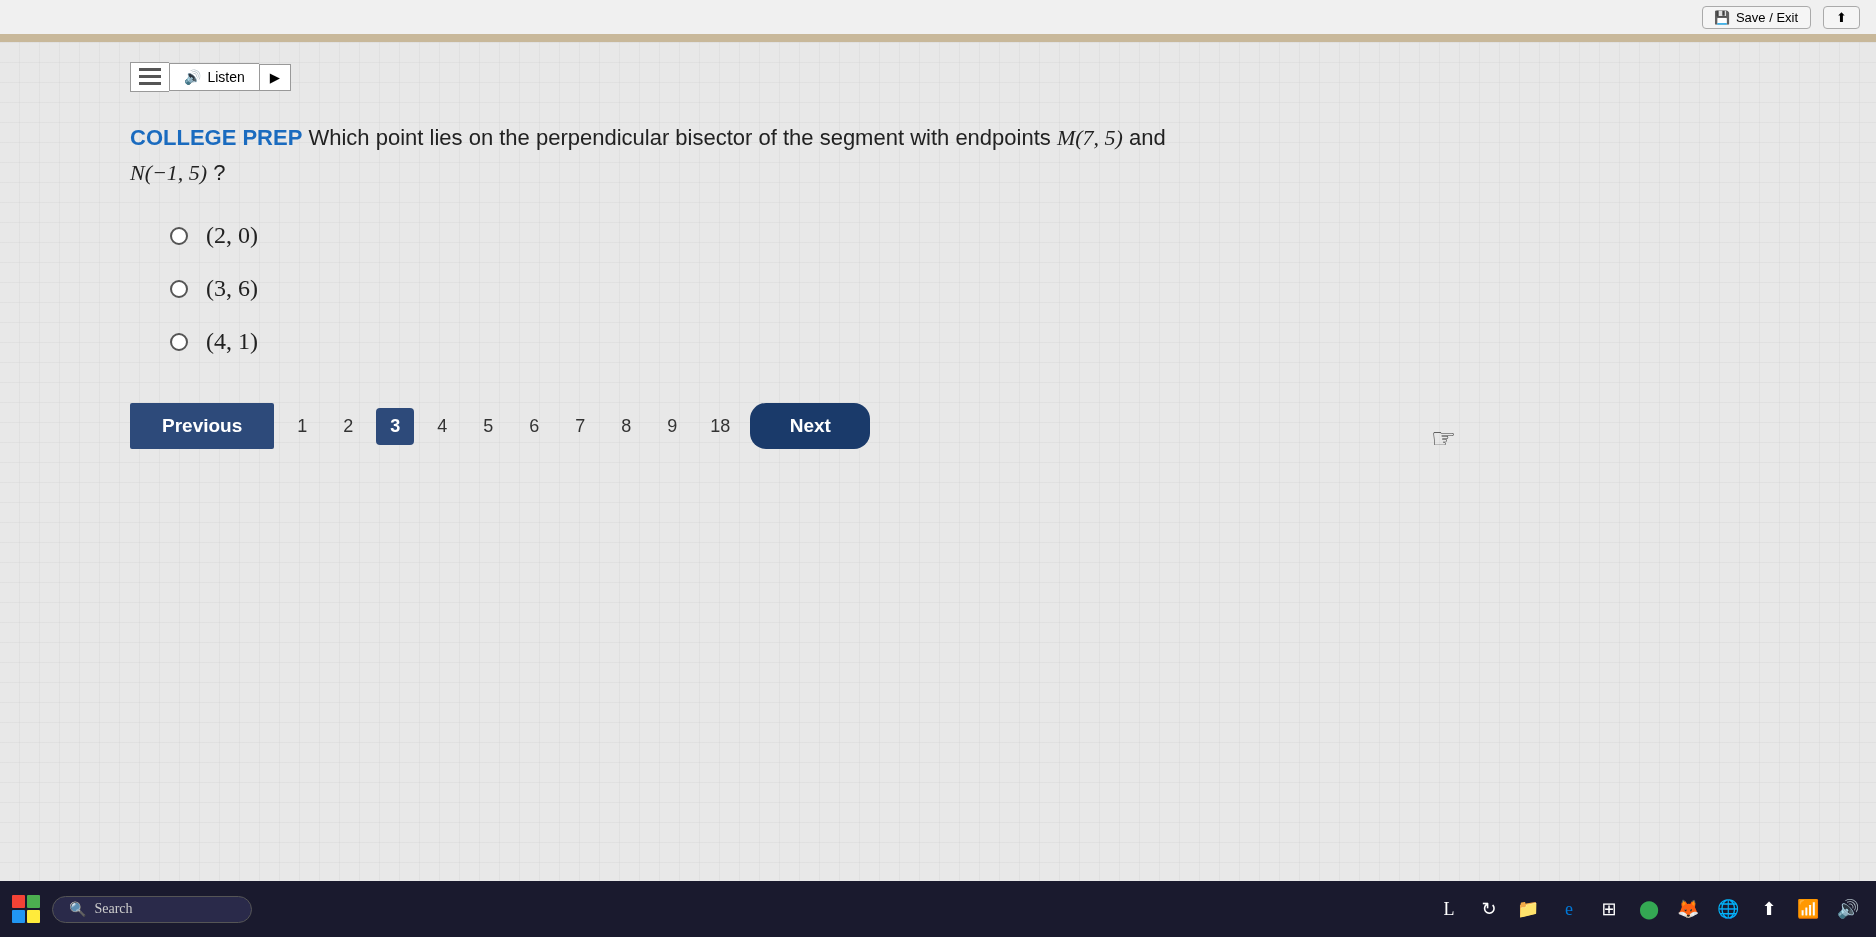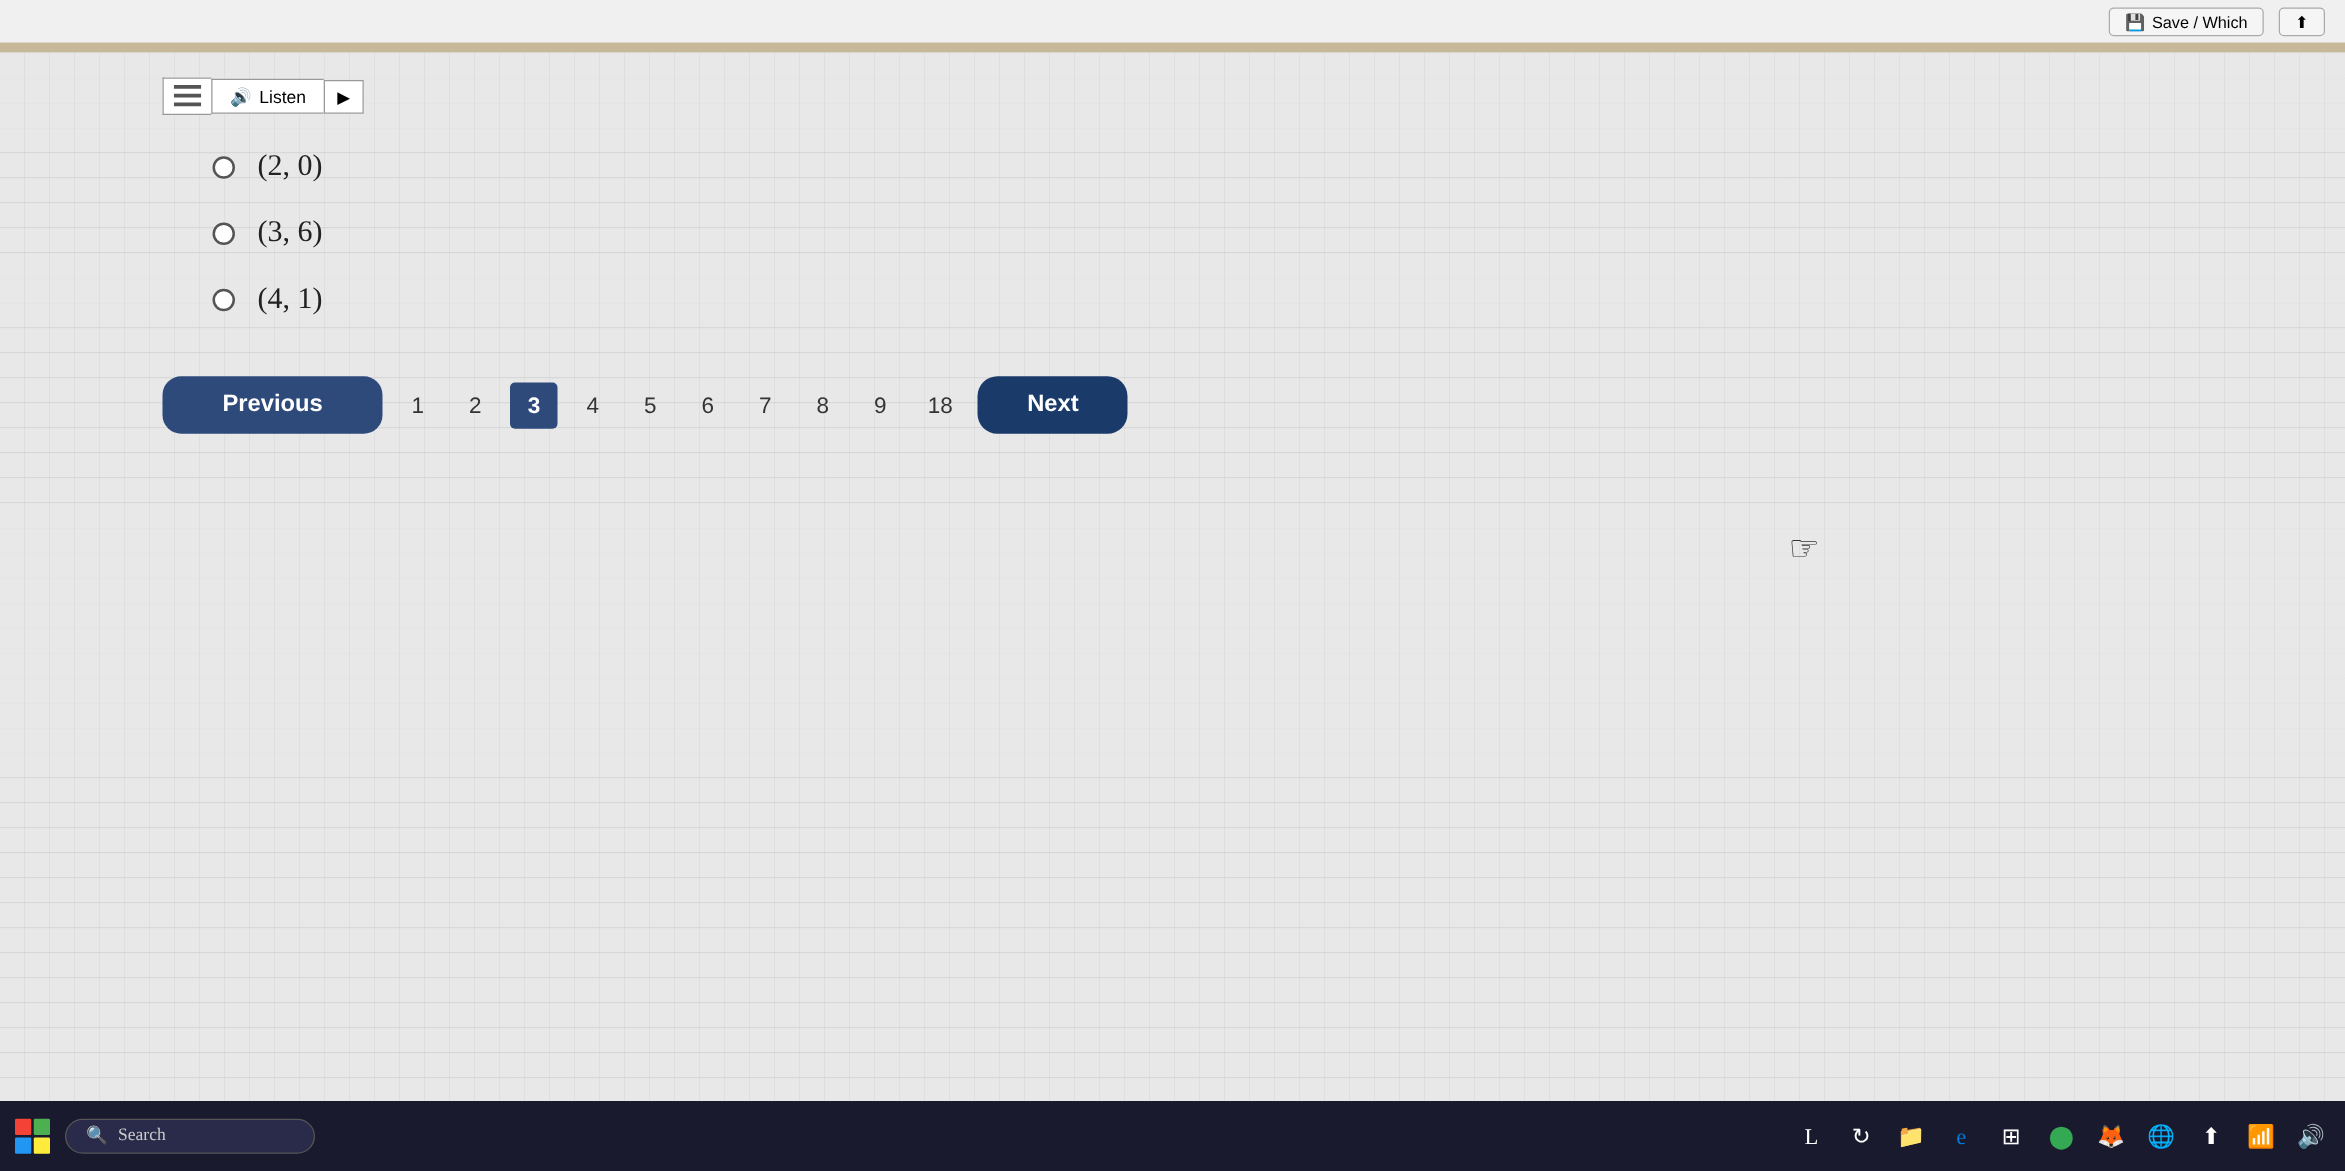--- a/index.html
+++ b/index.html
@@ -139,22 +139,22 @@
       align-items: center;
       gap: 10px;
       margin-top: 48px;
       flex-wrap: wrap;
     }
 
     .prev-btn {
       background: #2d4a7a;
       color: white;
       border: none;
-      border-radius: 15px;
-      padding: 12px 48px;
+      border-radius: 2px;
+      padding: 12px 32px;
       font-size: 19px;
       font-weight: bold;
       cursor: pointer;
       min-width: 140px;
     }
 
     .next-btn {
       background: #1a3a6a;
       color: white;
       border: none;
@@ -257,21 +257,21 @@
       color: #333;
       pointer-events: none;
     }
   </style>
 </head>
 <body>
 
 <div class="top-bar">
   <button class="top-bar-btn">
     <span>💾</span>
-    <span>Save / Which</span>
+    <span>Save / Exit</span>
   </button>
   <button class="top-bar-btn">
     <span>⬆</span>
   </button>
 </div>
 
 <div style="height:6px; background:#c8b89a; width:100%;"></div>
 
 <div class="main-content">
 
@@ -285,20 +285,24 @@
     </div>
     <button class="listen-btn">
       <span>🔊</span>
       <span>Listen</span>
     </button>
     <button class="play-btn">
       <span>▶</span>
     </button>
   </div>
 
+  <div class="question-text">
+    <span class="college-prep-label">COLLEGE PREP</span><span> Which point lies on the perpendicular bisector of the segment with endpoints </span><span class="math-text">M(7, 5)</span><span> and </span><br>
+    <span class="math-text">N(−1, 5)</span><span> ?</span>
+  </div>
 
   <ul class="options-list">
     <li class="option-item">
       <span class="radio-circle"></span>
       <span class="option-label">(2, 0)</span>
     </li>
     <li class="option-item">
       <span class="radio-circle"></span>
       <span class="option-label">(3, 6)</span>
     </li>

